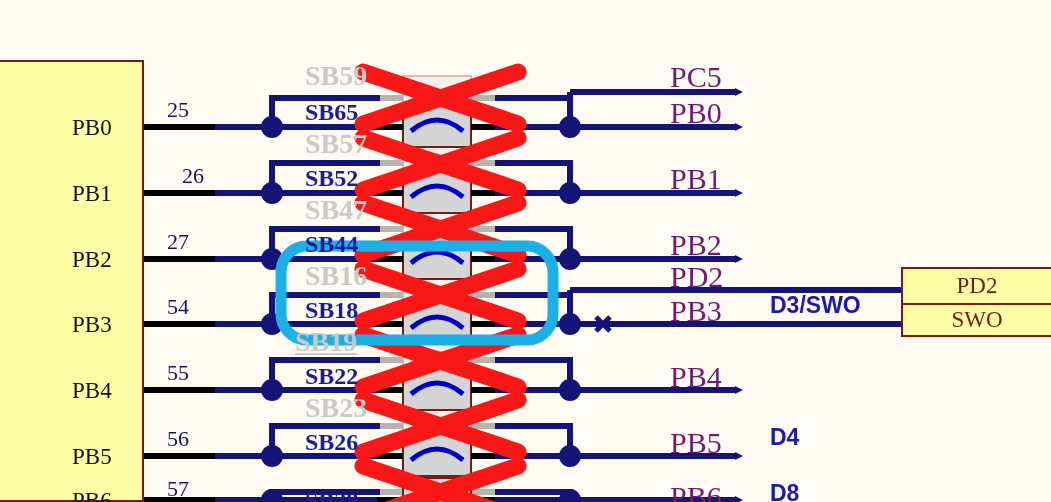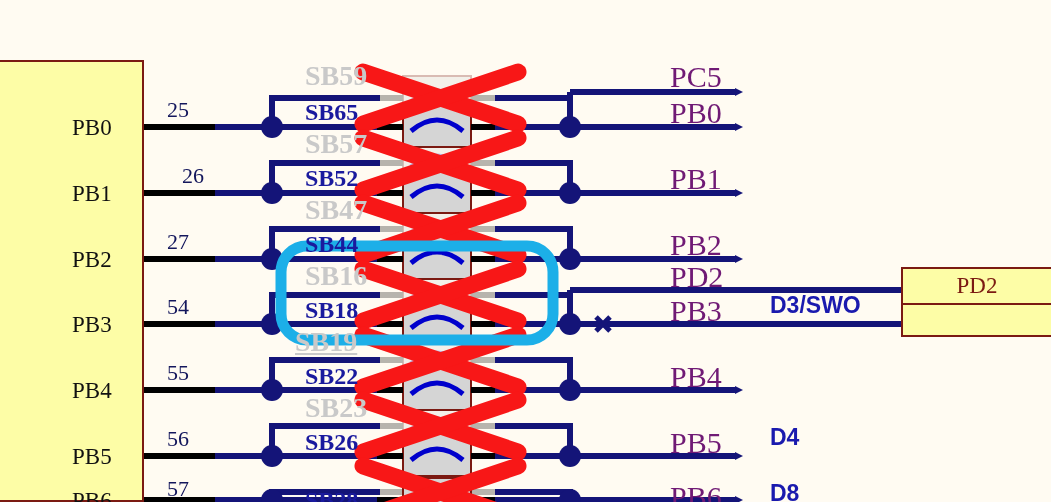--- a/index.html
+++ b/index.html
@@ -300,15 +300,16 @@
   <div class="lbl net-name" style="left:670px;top:428px;">PB5</div>
   <div class="lbl net-name" style="left:670px;top:482px;">PB6</div>
 
   <div class="lbl alias" style="left:770px;top:294px;">D3/SWO</div>
   <div class="lbl alias" style="left:770px;top:426px;">D4</div>
   <div class="lbl alias" style="left:770px;top:482px;">D8</div>
 
   <div class="conn-box">
     <div class="divider"></div>
     <div class="conn-cell" style="top:4px;">PD2</div>
+    <div class="conn-cell" style="top:38px;">SWO</div>
   </div>
 
 </div>
 
 </body></html>

